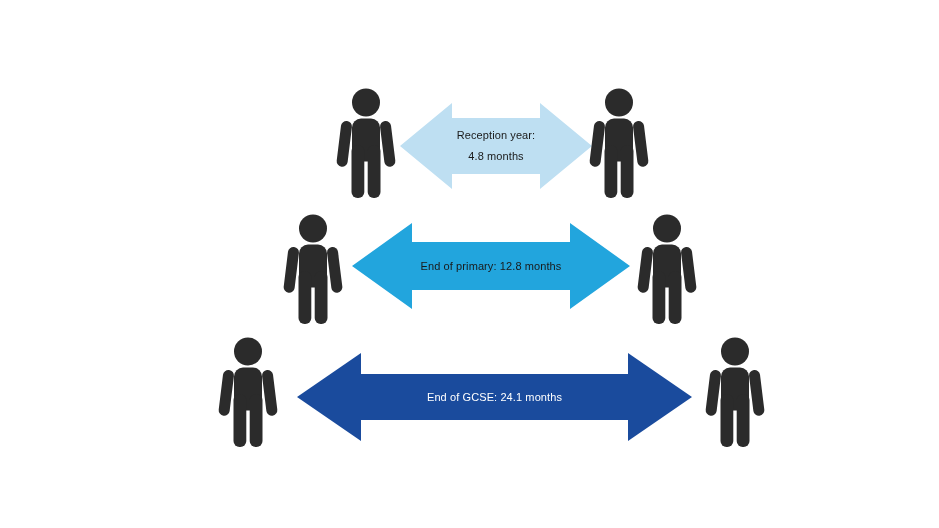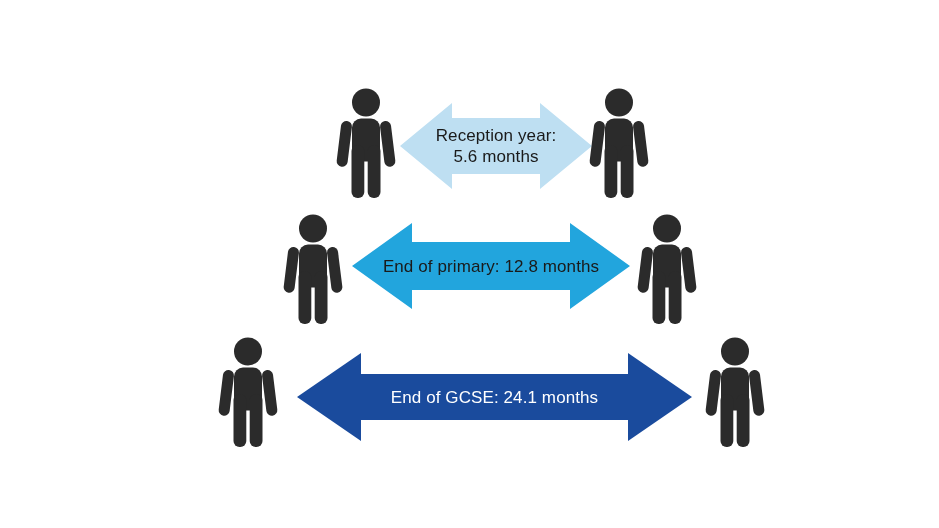--- a/index.html
+++ b/index.html
@@ -30,21 +30,21 @@
   }
   .arrow-label {
     position: absolute;
     left: 0; top: 0;
     width: 100%; height: 100%;
     display: flex;
     flex-direction: column;
     align-items: center;
     justify-content: center;
     text-align: right;
-    font-size: 17px;
+    font-size: 11px;
     line-height: 21px;
     letter-spacing: 0.1px;
   }
   
   .p1l { left: 332px; top: 88px; }
   .a1  { left: 400px; top: 102px; width: 192px; height: 88px; }
   .p1r { left: 585px; top: 88px; }
   
   .p2l { left: 279px; top: 214px; }
   .a2  { left: 352px; top: 222px; width: 278px; height: 88px; }
@@ -76,21 +76,21 @@
   <svg class="person p1l" viewBox="0 0 68 110" fill="#2B2B2B">
       <use href="#person-shape"></use>
     </svg>
 
   <div class="arrow-wrap a1">
     <svg viewBox="0 0 192 88" preserveAspectRatio="none">
       <polygon points="0,44 52,1 52,16 140,16 140,1 192,44 140,87 140,72 52,72 52,87" fill="#BEDFF2"></polygon>
     </svg>
     <div class="arrow-label" style="color: rgb(26, 26, 26);">
       <span>Reception year:</span>
-      <span>5.6 months</span>
+      <span>4.8 months</span>
     </div>
   </div>
 
   <svg class="person p1r" viewBox="0 0 68 110" fill="#2B2B2B">
       <use href="#person-shape"></use>
     </svg>
 
   <svg class="person p2l" viewBox="0 0 68 110" fill="#2B2B2B">
       <use href="#person-shape"></use>
     </svg>

